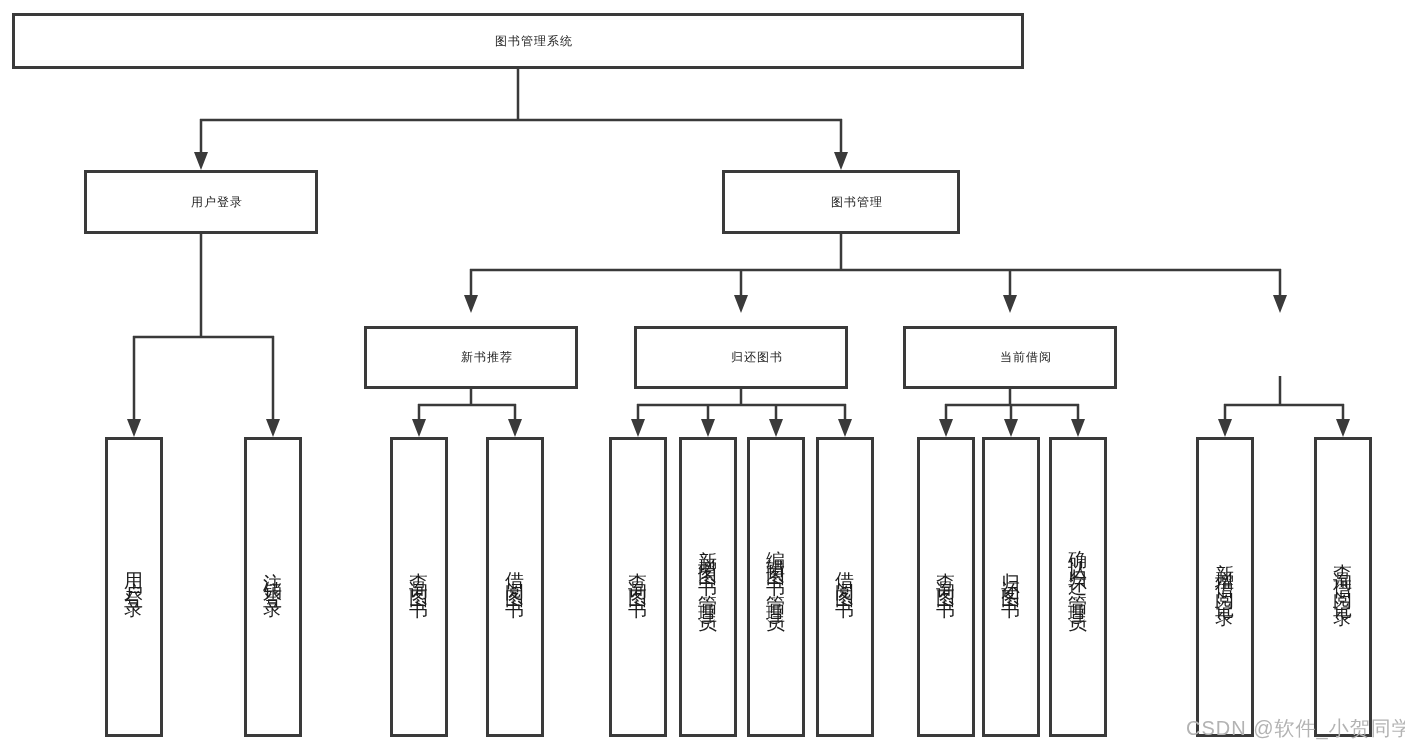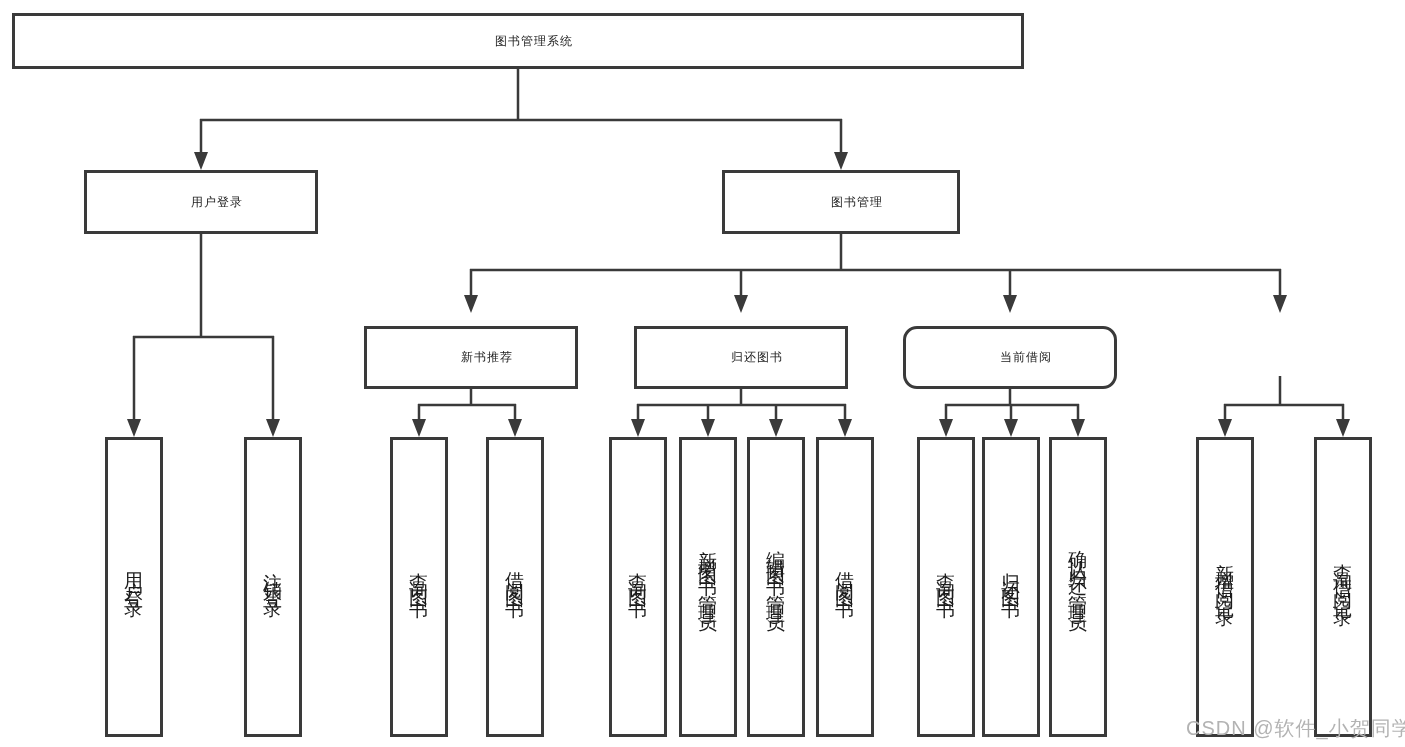--- a/index.html
+++ b/index.html
@@ -10,21 +10,21 @@
   .box {
     position:absolute; box-sizing:border-box;
     border:3px solid #3a3a3a; background:#ffffff; color:#1c1c1c;
     display:flex; align-items:center; justify-content:center;
   }
   .hbox { font-size:12px; letter-spacing:1px;padding-left:32px; }
   .root  { left:12px;  top:13px;  width:1012px; height:56px; }
   .l2a   { left:84px;  top:170px; width:234px;  height:64px; }
   .l2b   { left:722px; top:170px; width:238px;  height:64px;justify-content:center; }
   .l3    { top:326px; width:214px; height:63px; }
-  .g1 { left:364px; } .g2 { left:634px; } .g3 { left:903px;border-radius:14px; } .g4 { left:1173px; }
+  .g1 { left:364px; } .g2 { left:634px; } .g3 { left:903px; } .g4 { left:1173px; }
   .leaf  { top:437px; width:58px; height:300px; }
   .vtext {
     writing-mode:vertical-rl; text-orientation:mixed;
     font-size:19px; line-height:1; letter-spacing:9px;
     transform:translateY(-12px); color:#1c1c1c;
   }
   .a1 { left:105px; } .a2 { left:244px; }
   .b1 { left:390px; } .b2 { left:486px; }
   .c1 { left:609px; } .c2 { left:679px; } .c3 { left:747px; } .c4 { left:816px; }
   .d1 { left:917px; } .d2 { left:982px; } .d3 { left:1049px; }

